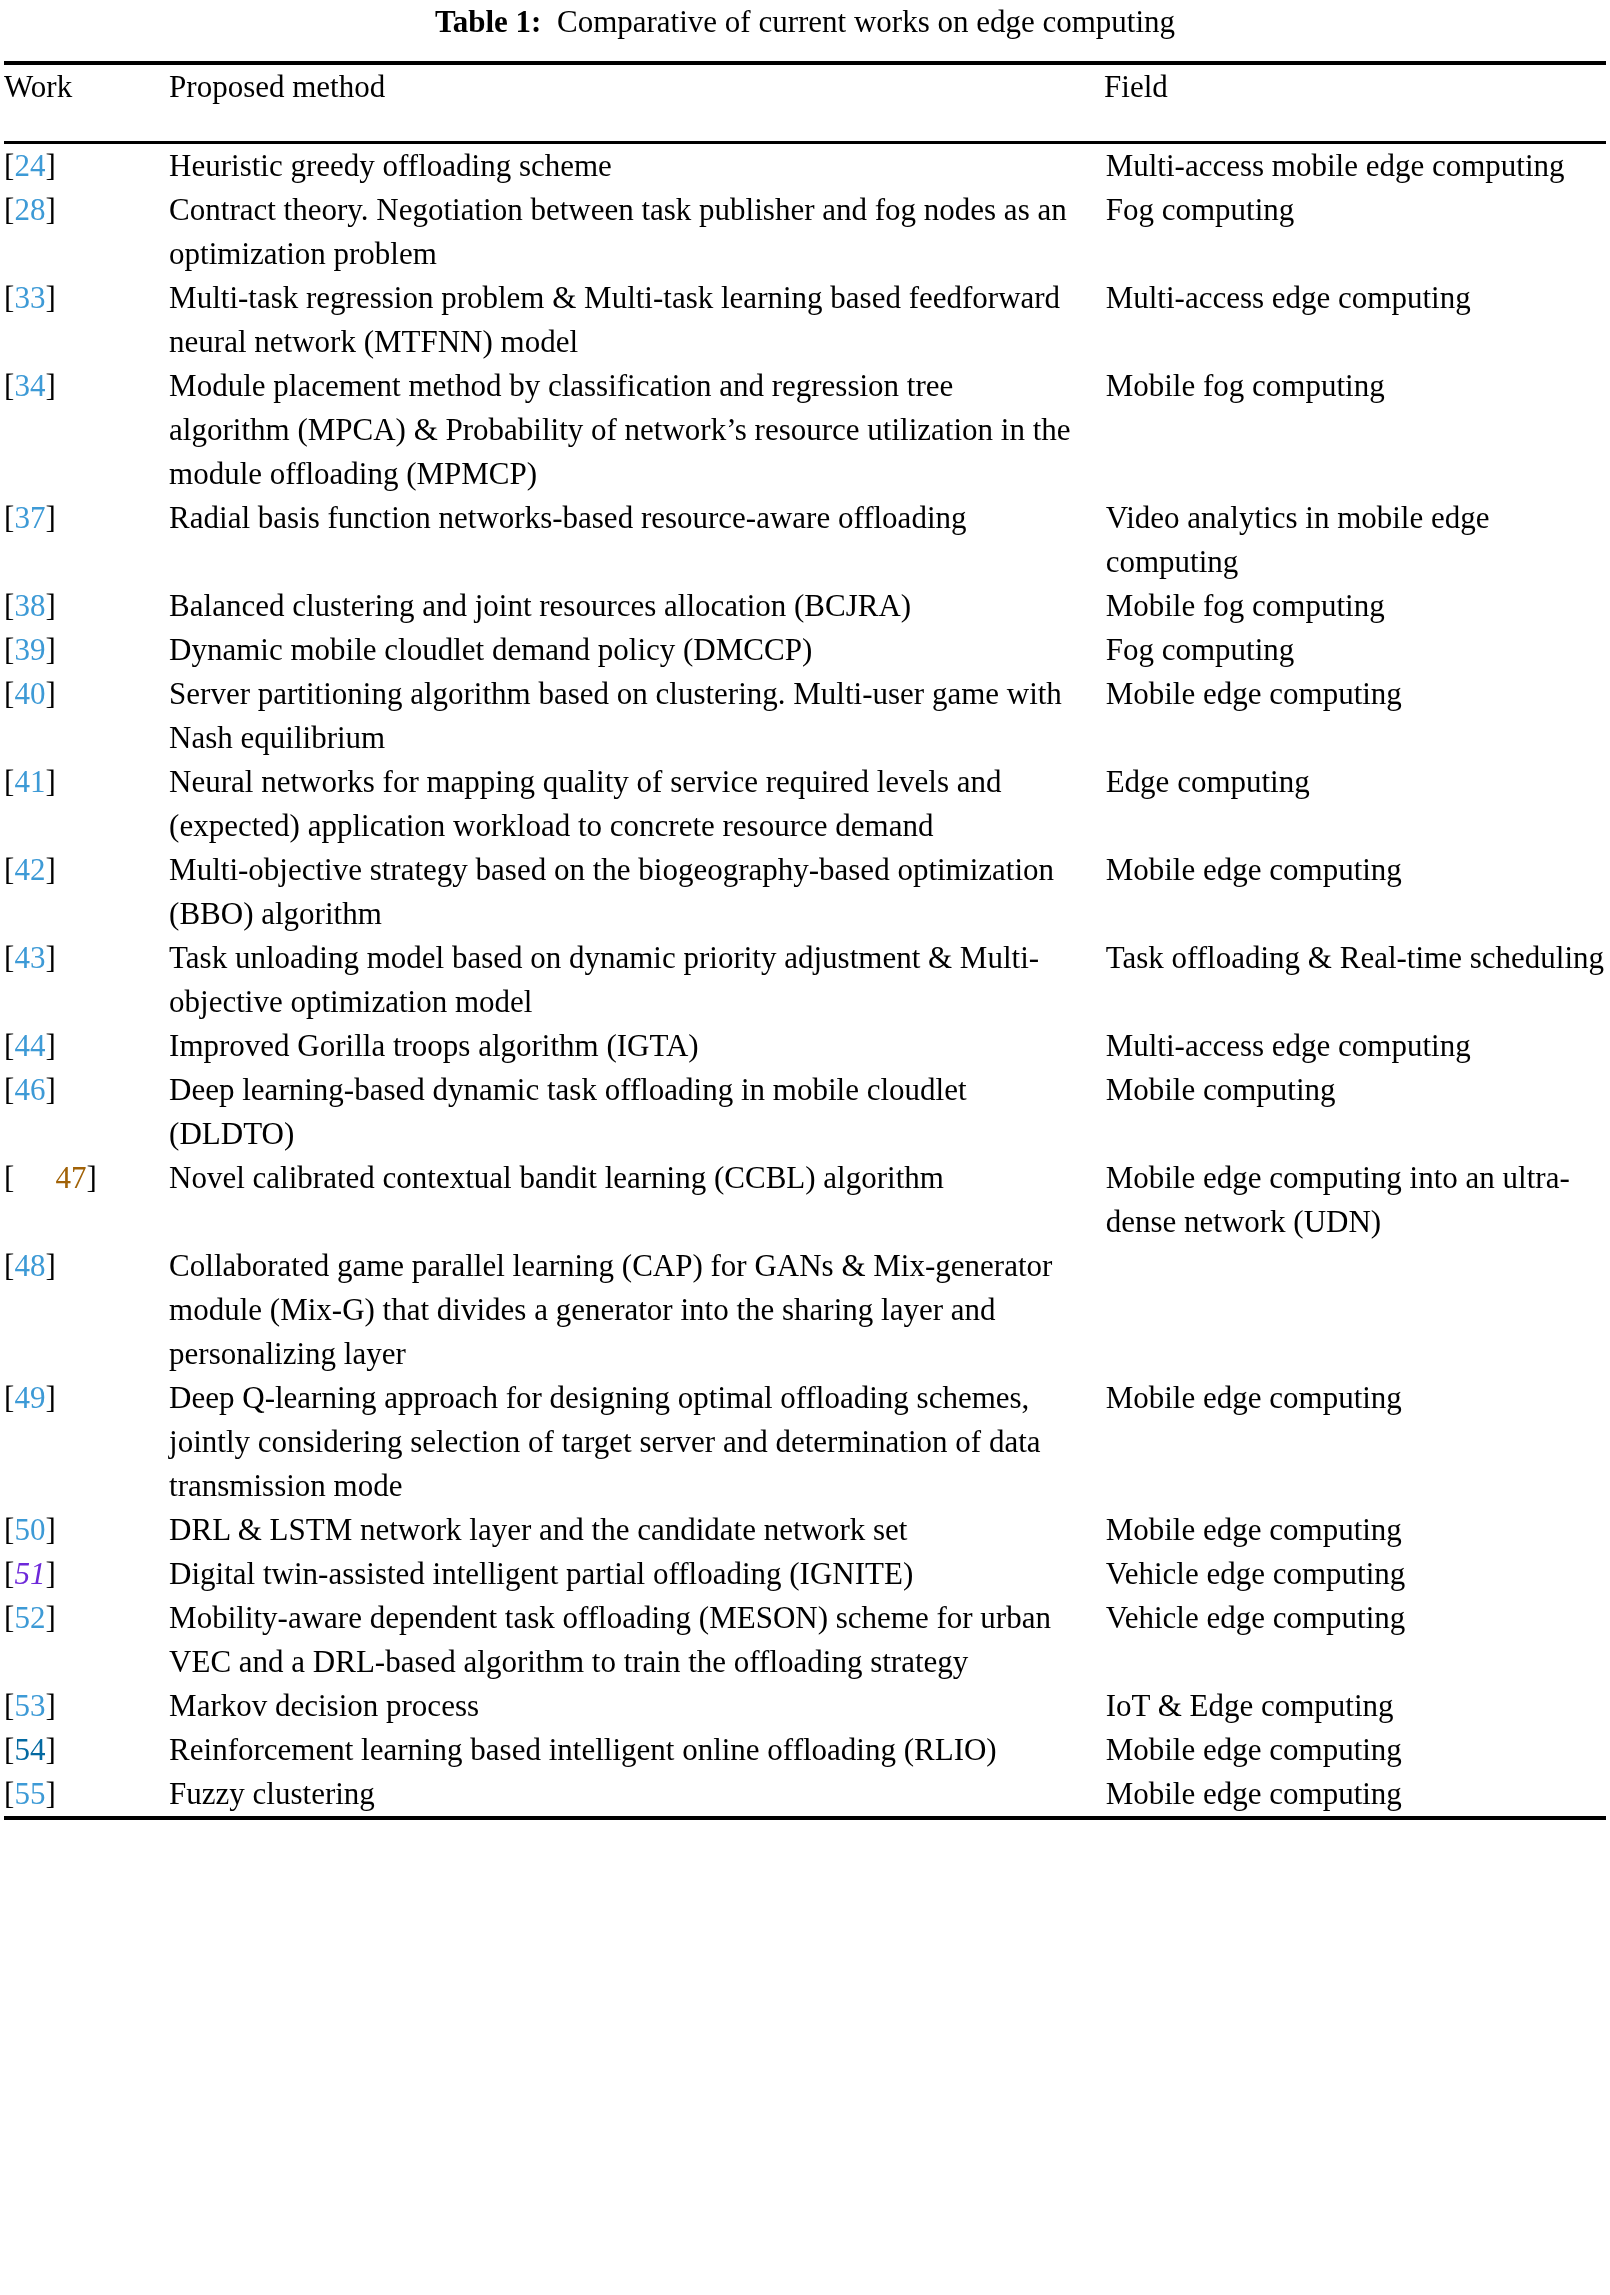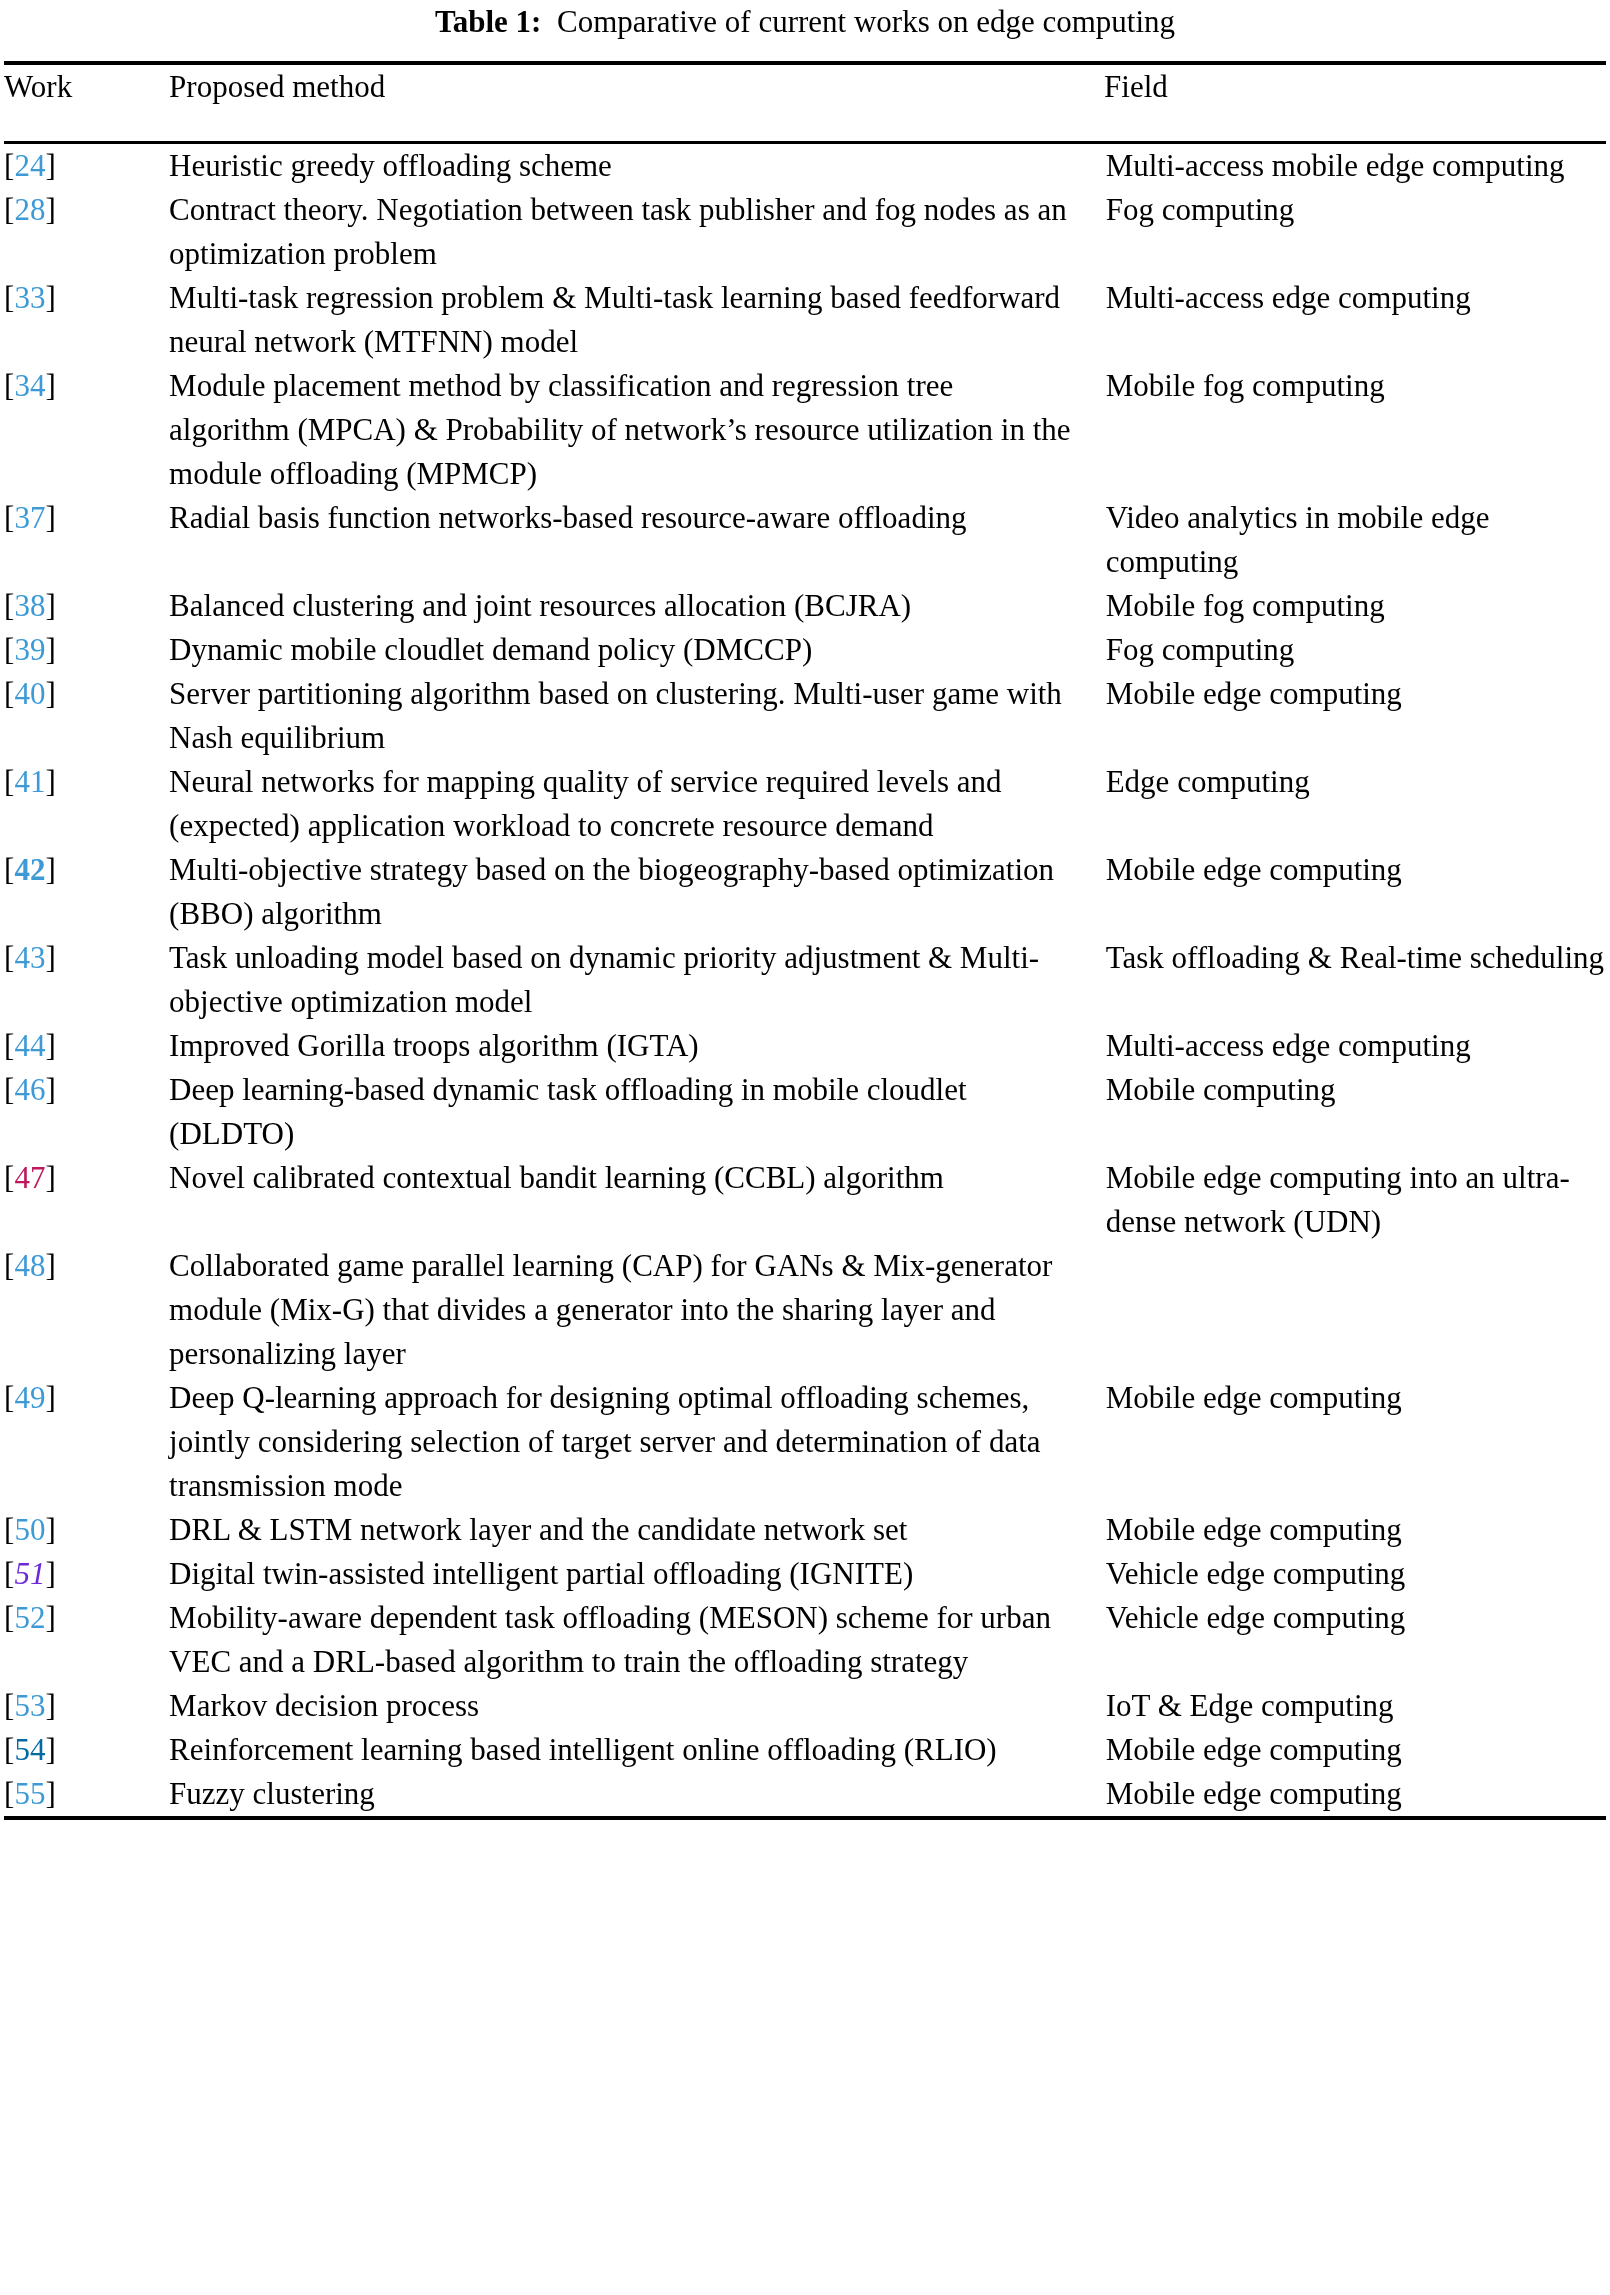--- a/index.html
+++ b/index.html
@@ -148,41 +148,41 @@
           <td class="work"><span class="bracket">[</span><span class="ref-num" style="color: rgb(61, 154, 214);">40</span><span class="bracket">]</span></td>
           <td class="method">Server partitioning algorithm based on clustering. Multi-user game with Nash equilibrium</td>
           <td class="field">Mobile edge computing</td>
         </tr>
         <tr>
           <td class="work"><span class="bracket">[</span><span class="ref-num" style="color: rgb(61, 154, 214);">41</span><span class="bracket">]</span></td>
           <td class="method">Neural networks for mapping quality of service required levels and (expected) application workload to concrete resource demand</td>
           <td class="field">Edge computing</td>
         </tr>
         <tr>
-          <td class="work"><span class="bracket">[</span><span class="ref-num" style="color: rgb(61, 154, 214); font-weight: bold;">42</span><span class="bracket">]</span></td>
+          <td class="work"><span class="bracket">[</span><span class="ref-num" style="color: rgb(61, 154, 214);">42</span><span class="bracket">]</span></td>
           <td class="method">Multi-objective strategy based on the biogeography-based optimization (BBO) algorithm</td>
           <td class="field">Mobile edge computing</td>
         </tr>
         <tr>
           <td class="work"><span class="bracket">[</span><span class="ref-num" style="color: rgb(61, 154, 214);">43</span><span class="bracket">]</span></td>
           <td class="method">Task unloading model based on dynamic priority adjustment &amp; Multi-objective optimization model</td>
           <td class="field">Task offloading &amp; Real-time scheduling</td>
         </tr>
         <tr>
           <td class="work"><span class="bracket">[</span><span class="ref-num" style="color: rgb(61, 154, 214);">44</span><span class="bracket">]</span></td>
           <td class="method">Improved Gorilla troops algorithm (IGTA)</td>
           <td class="field">Multi-access edge computing</td>
         </tr>
         <tr>
           <td class="work"><span class="bracket">[</span><span class="ref-num" style="color: rgb(61, 154, 214);">46</span><span class="bracket">]</span></td>
           <td class="method">Deep learning-based dynamic task offloading in mobile cloudlet (DLDTO)</td>
           <td class="field">Mobile computing</td>
         </tr>
         <tr>
-          <td class="work"><span class="bracket">[</span><span class="ref-num" style="color: #be185d;">47</span><span class="bracket">]</span></td>
+          <td class="work"><span class="bracket">[</span><span class="ref-num" style="color: #a16207; margin-left: 41px;">47</span><span class="bracket">]</span></td>
           <td class="method">Novel calibrated contextual bandit learning (CCBL) algorithm</td>
           <td class="field">Mobile edge computing into an ultra-dense network (UDN)</td>
         </tr>
         <tr>
           <td class="work"><span class="bracket">[</span><span class="ref-num" style="color: rgb(61, 154, 214);">48</span><span class="bracket">]</span></td>
           <td class="method">Collaborated game parallel learning (CAP) for GANs &amp; Mix-generator module (Mix-G) that divides a generator into the sharing layer and personalizing layer</td>
           <td class="field"></td>
         </tr>
         <tr>
           <td class="work"><span class="bracket">[</span><span class="ref-num" style="color: rgb(61, 154, 214);">49</span><span class="bracket">]</span></td>

